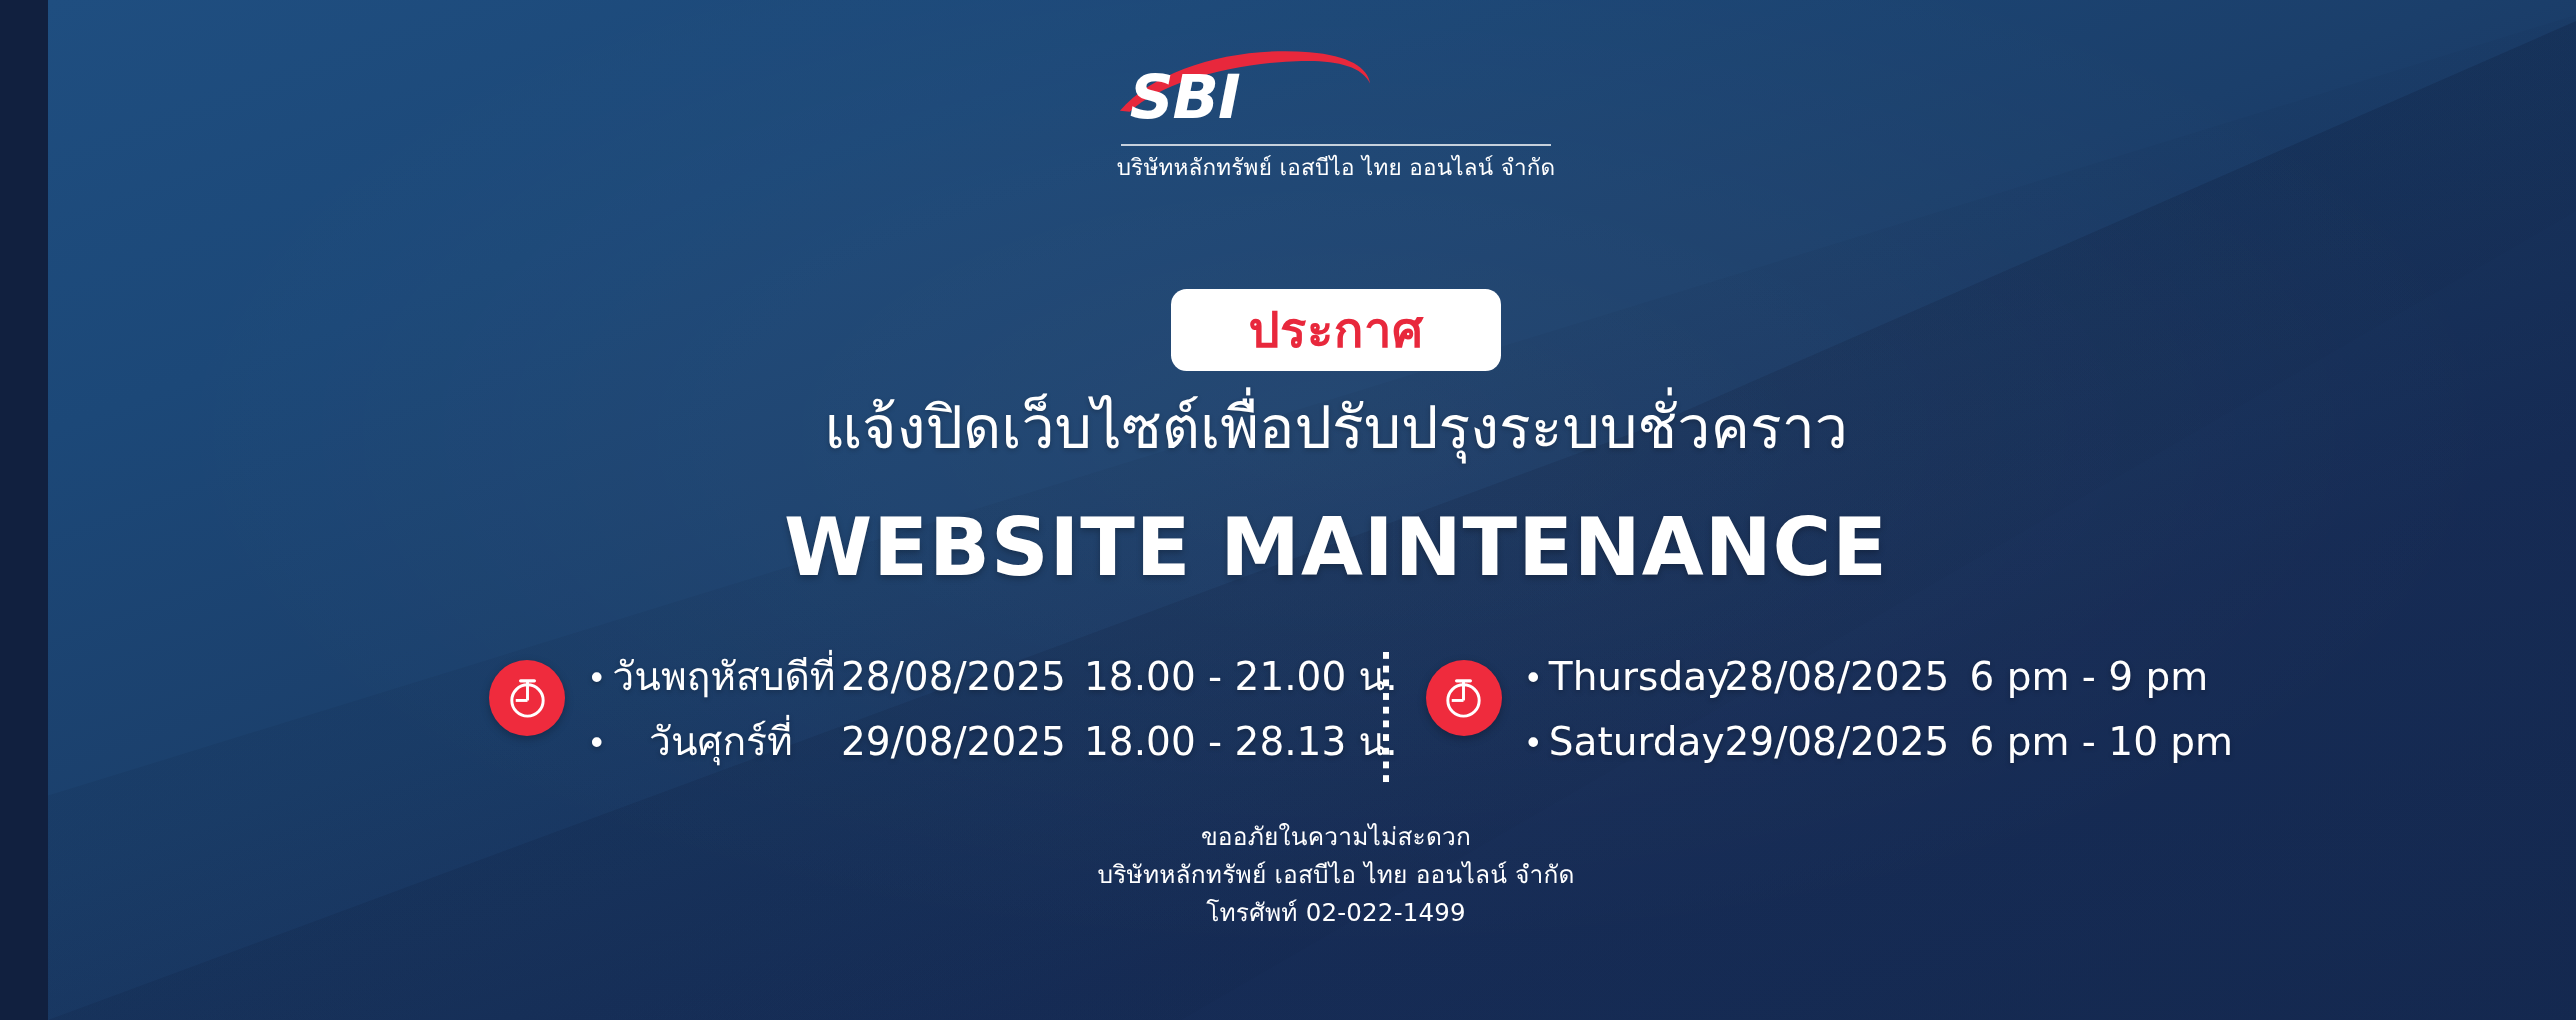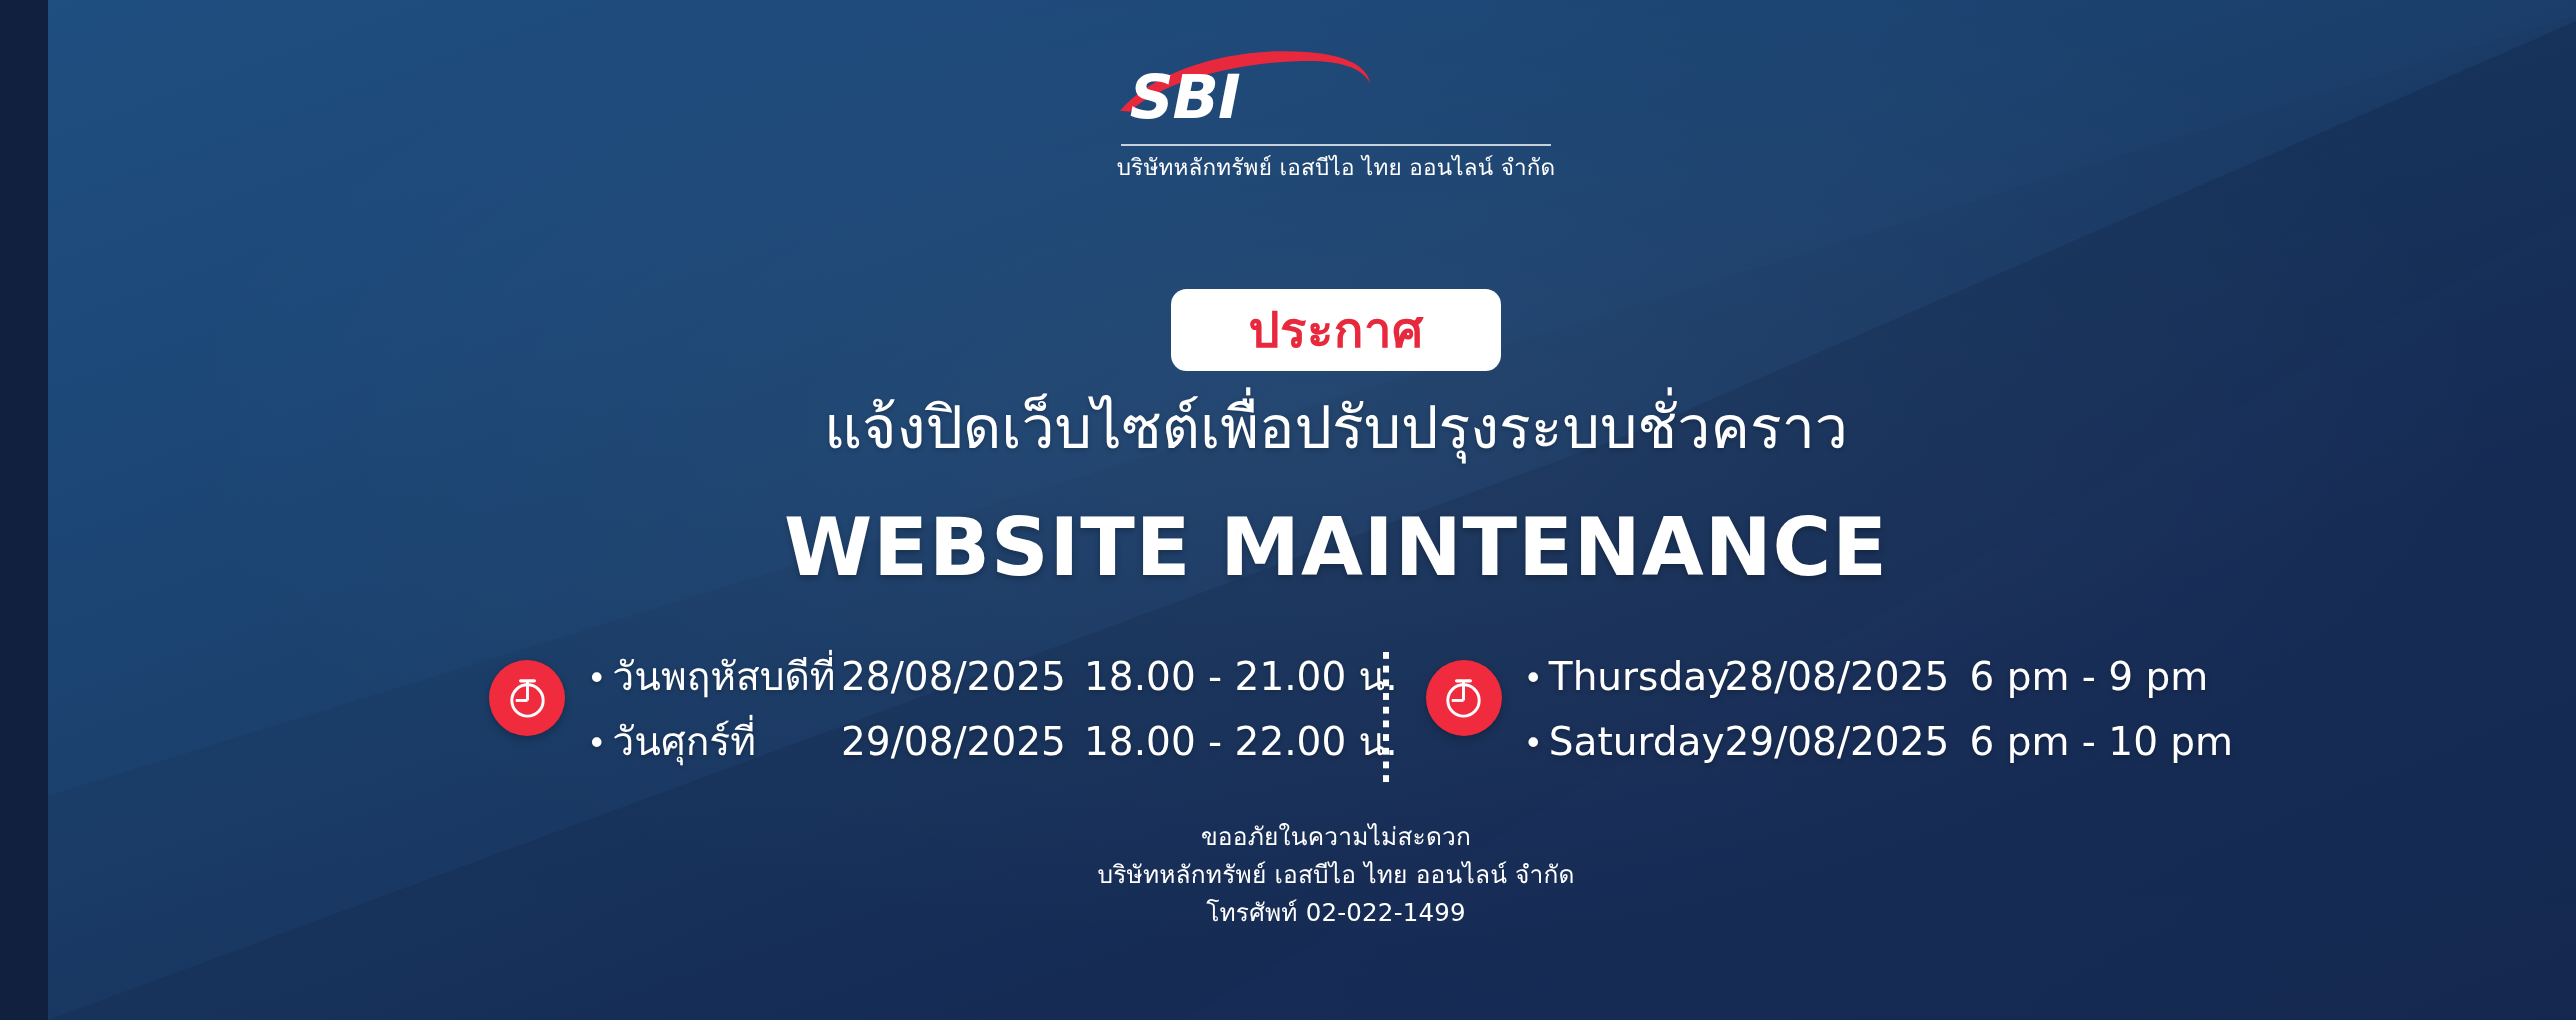--- a/index.html
+++ b/index.html
@@ -218,21 +218,21 @@
     font-size: 39px;
     line-height: 61px;
     margin-left: 11.7px;
   }
   .r-time {
     font-size: 39px;
     line-height: 61px;
     text-align: right;
   }
   
-  #sched-th .r-day   { width: 217px; }
+  #sched-th .r-day   { width: 217px; text-align: center; }
   #sched-th .r-date  { width: 243px; }
   #sched-th .r-time  { width: 262px; }
   
   #sched-en .r-day   { width: 164px; }
   #sched-en .r-date  { width: 245px; }
   #sched-en .r-time  { width: 213px; }
 
   #divider {
     width: 5.9px;
     align-self: flex-start;
@@ -308,21 +308,21 @@
           <div class="row">
             <span class="bullet">•</span>
             <span class="r-day">วันพฤหัสบดีที่</span>
             <span class="r-date">28/08/2025</span>
             <span class="r-time">18.00 - 21.00 น.</span>
           </div>
           <div class="row">
             <span class="bullet">•</span>
             <span class="r-day">วันศุกร์ที่</span>
             <span class="r-date">29/08/2025</span>
-            <span class="r-time">18.00 - 22.00 น.</span>
+            <span class="r-time">18.00 - 28.13 น.</span>
           </div>
         </div>
       </div>
 
       <div id="divider"></div>
 
       <div class="sched-col" id="sched-en">
         <div class="clock-wrap">
           <div class="clock">
             <svg width="49" height="49" viewBox="0 0 50 50">

